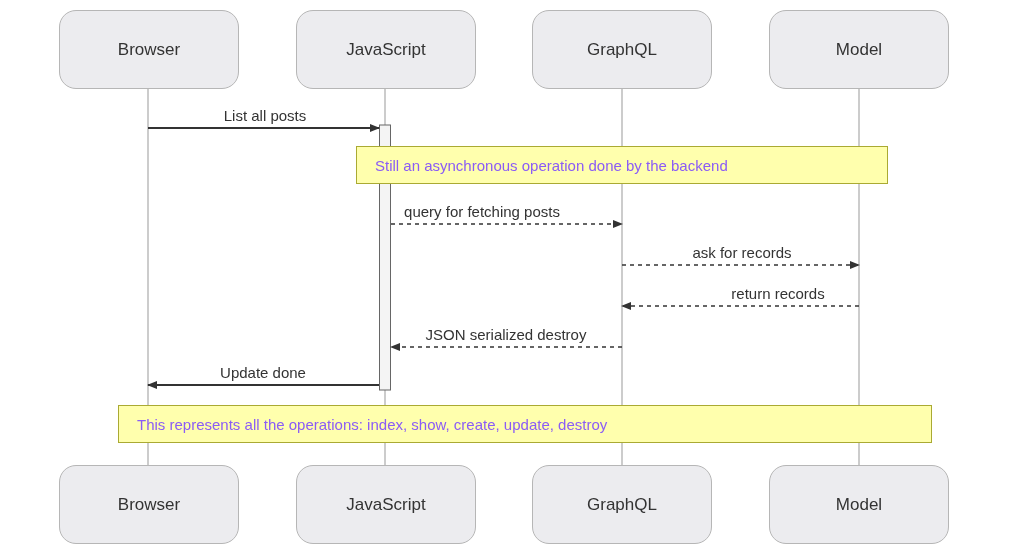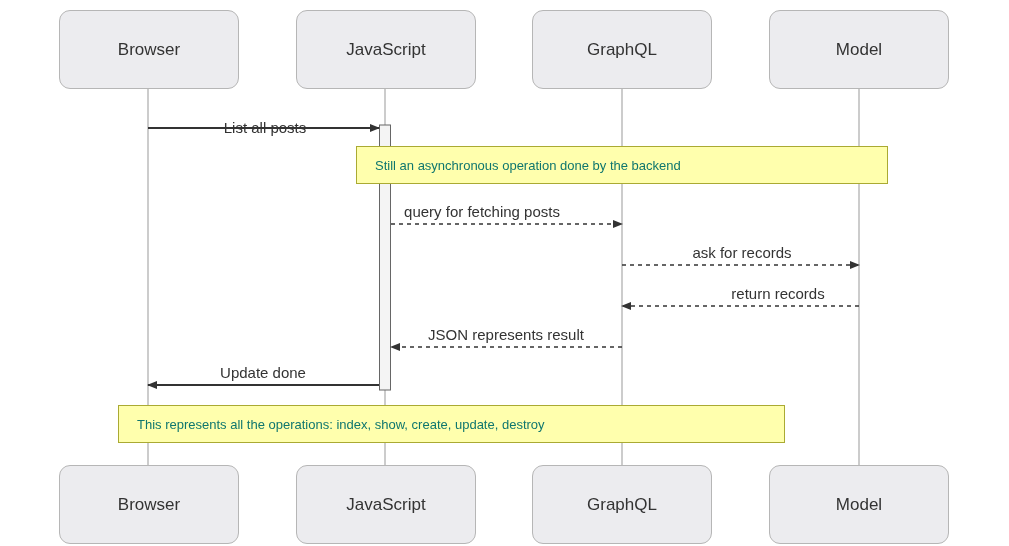--- a/index.html
+++ b/index.html
@@ -25,21 +25,21 @@
     left: 0;
     top: 0;
     width: 1009px;
     height: 546px;
   }
   .actor-box {
     position: absolute;
     box-sizing: border-box;
     background: #ececef;
     border: 1px solid #b6b6b6;
-    border-radius: 11px;
+    border-radius: 17px;
     display: flex;
     align-items: center;
     justify-content: center;
     z-index: 5;
   }
   .actor-label {
     font-family: "Liberation Sans", sans-serif;
     font-size: 17px;
     color: #333333;
     white-space: nowrap;
@@ -48,22 +48,22 @@
     position: absolute;
     box-sizing: border-box;
     background: #ffffad;
     border: 1.4px solid #aaaa33;
     display: flex;
     align-items: center;
     z-index: 6;
   }
   .note-text {
     font-family: "Liberation Sans", sans-serif;
-    font-size: 13px;
-    color: #0f766e;
+    font-size: 15px;
+    color: #8b5cf6;
     padding-left: 18px;
     white-space: nowrap;
   }
   .msg-label {
     position: absolute;
     font-family: "Liberation Sans", sans-serif;
     font-size: 15px;
     color: #333333;
     white-space: nowrap;
     transform: translateX(-50%);
@@ -134,26 +134,26 @@
         <span class="actor-label">GraphQL</span>
       </div>
       <div class="actor-box" style="left: 769px; top: 465px; width: 180px; height: 79px;">
         <span class="actor-label">Model</span>
       </div>
     </div>
   <div id="notes-layer">
       <div class="note-box" style="left: 356px; top: 146px; width: 532px; height: 38px; background: rgb(255, 255, 173); border-color: rgb(170, 170, 51);">
         <span class="note-text">Still an asynchronous operation done by the backend</span>
       </div>
-      <div class="note-box" style="left: 118px; top: 405px; width: 667px; height: 38px; background: rgb(255, 255, 173); border-color: rgb(170, 170, 51);">
+      <div class="note-box" style="left: 118px; top: 405px; width: 814px; height: 38px; background: rgb(255, 255, 173); border-color: rgb(170, 170, 51);">
         <span class="note-text">This represents all the operations: index, show, create, update, destroy</span>
       </div>
     </div>
   <div id="labels-layer">
-      <div class="msg-label" style="left: 265px; top: 107px; margin-top: 12px;">List all posts</div>
+      <div class="msg-label" style="left: 265px; top: 107px;">List all posts</div>
       <div class="msg-label" style="left: 482px; top: 203px;">query for fetching posts</div>
       <div class="msg-label" style="left: 742px; top: 244px;">ask for records</div>
       <div class="msg-label" style="left: 742px; top: 285px; margin-left: 36px;">return records</div>
-      <div class="msg-label" style="left: 506px; top: 326px;">JSON represents result</div>
+      <div class="msg-label" style="left: 506px; top: 326px;">JSON serialized destroy</div>
       <div class="msg-label" style="left: 263px; top: 364px;">Update done</div>
     </div>
 
 </div>
 
 </body></html>

